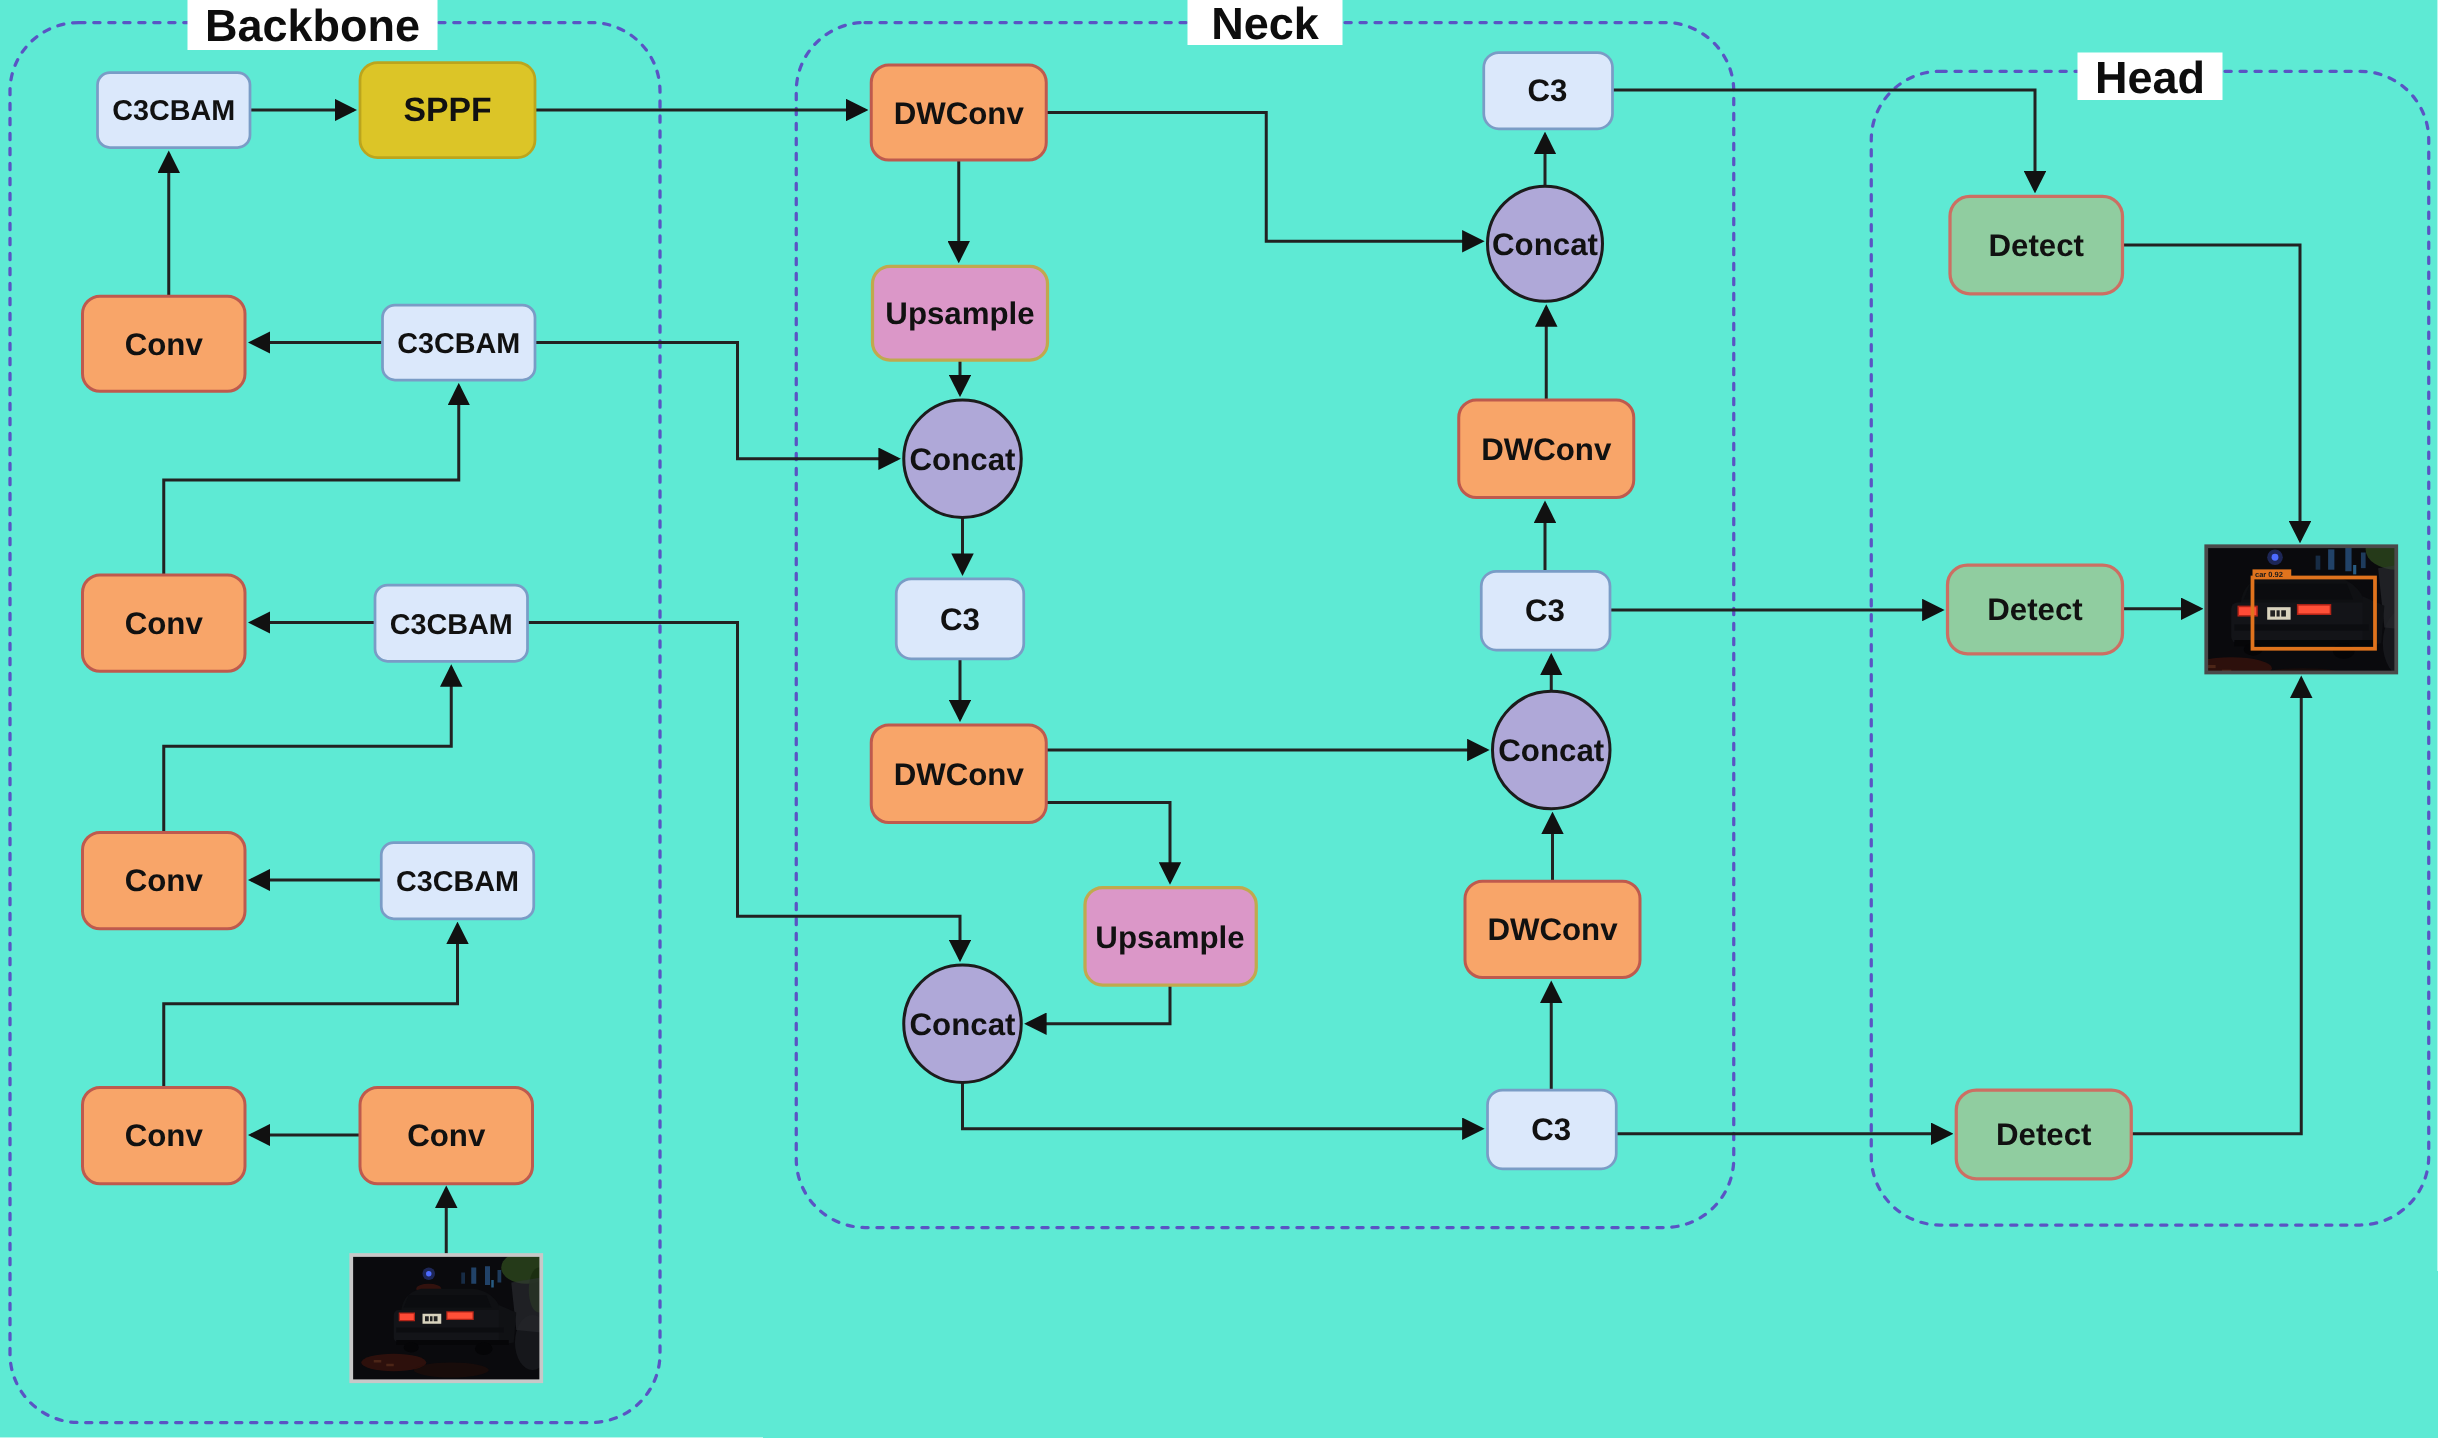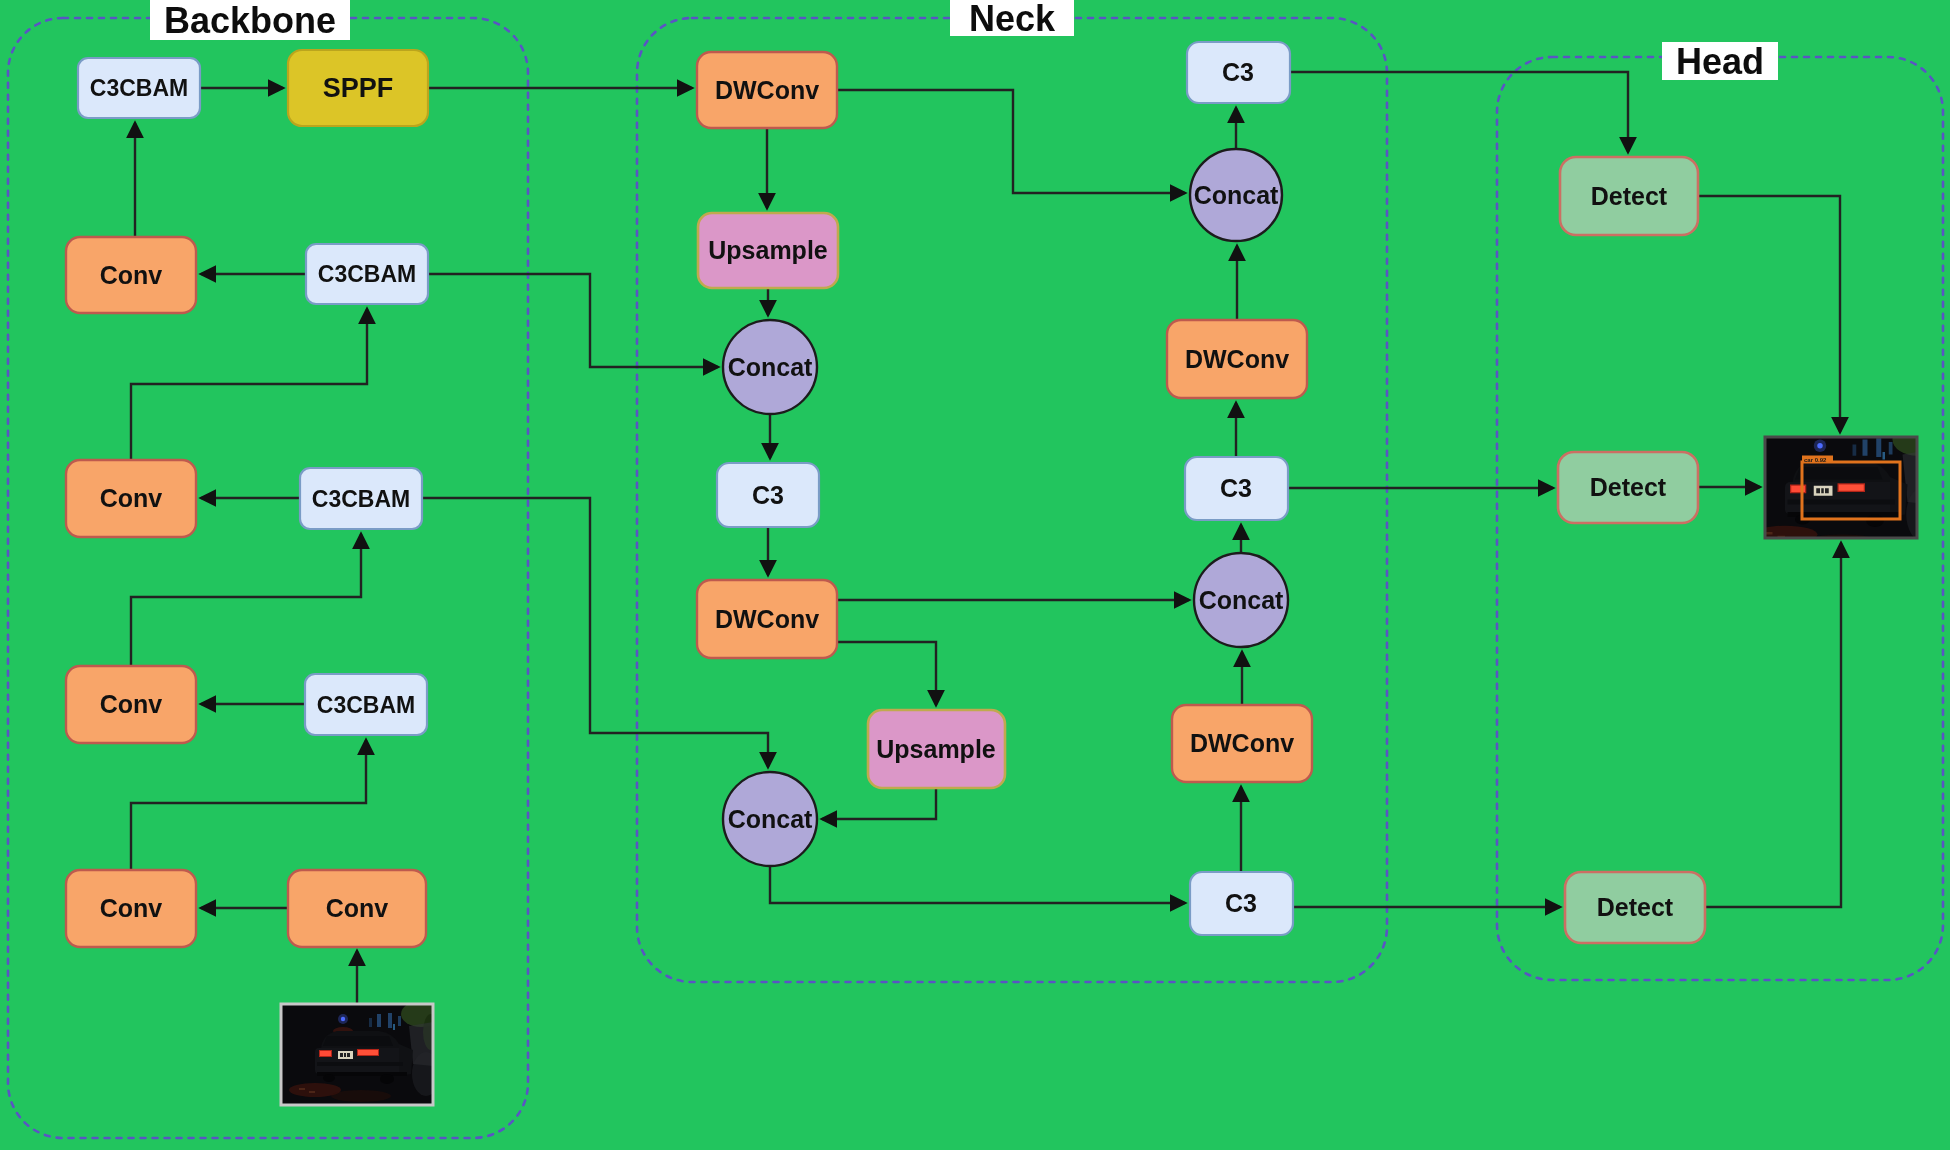--- a/index.html
+++ b/index.html
@@ -1,17 +1,17 @@
 <!DOCTYPE html>
 <html><head>
 <meta charset="utf-8">
 <style>
   html,body{margin:0;padding:0;background:#ffffff;}
   body{font-family:"Liberation Sans", sans-serif;}
-  .stage{position:relative;width:1950px;height:1150px;background:#22c55e;overflow:hidden;}
+  .stage{position:relative;width:1950px;height:1150px;background:#5eead4;overflow:hidden;}
   svg{display:block;}
   .section-box{fill:none;stroke:#5A54C4;stroke-width:2.6;stroke-dasharray:5 7;stroke-linecap:round;}
   .section-title{font-size:36px;font-weight:bold;fill:#0d0d0d;text-anchor:middle;}
   .title-bg{fill:#ffffff;}
   .edge{fill:none;stroke:#222222;stroke-width:2.4;}
   .node-label{font-weight:bold;fill:#111111;text-anchor:middle;}
   .fs25{font-size:25px;} .fs23{font-size:23px;} .fs27{font-size:27px;}
   .orange{fill:#F8A569;stroke:#BE5A4E;stroke-width:2.4;}
   .blue{fill:#DBE8FB;stroke:#7A9CC6;stroke-width:2.2;}
   .yellow{fill:#DCC527;stroke:#BBA51D;stroke-width:2.2;}

